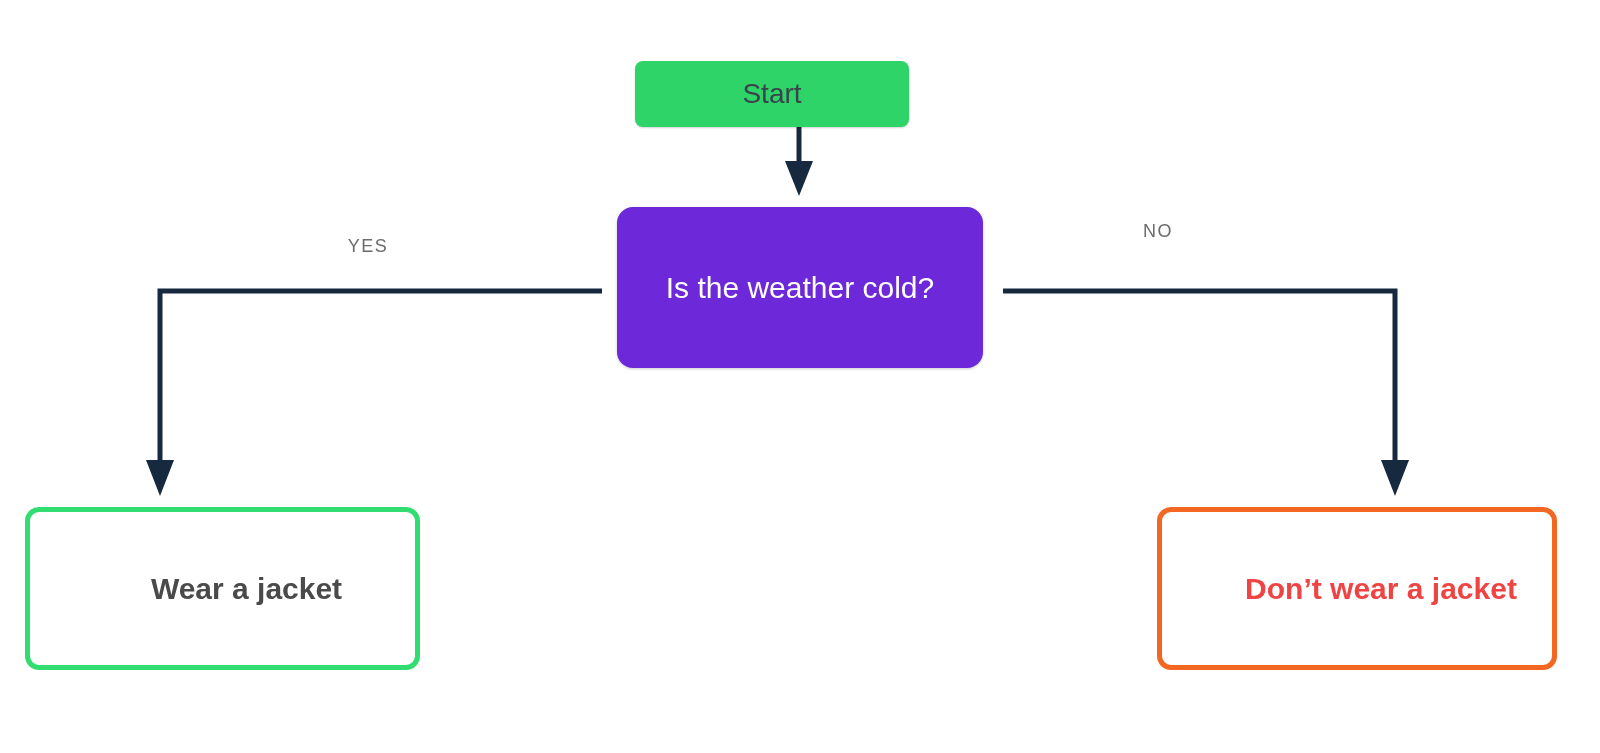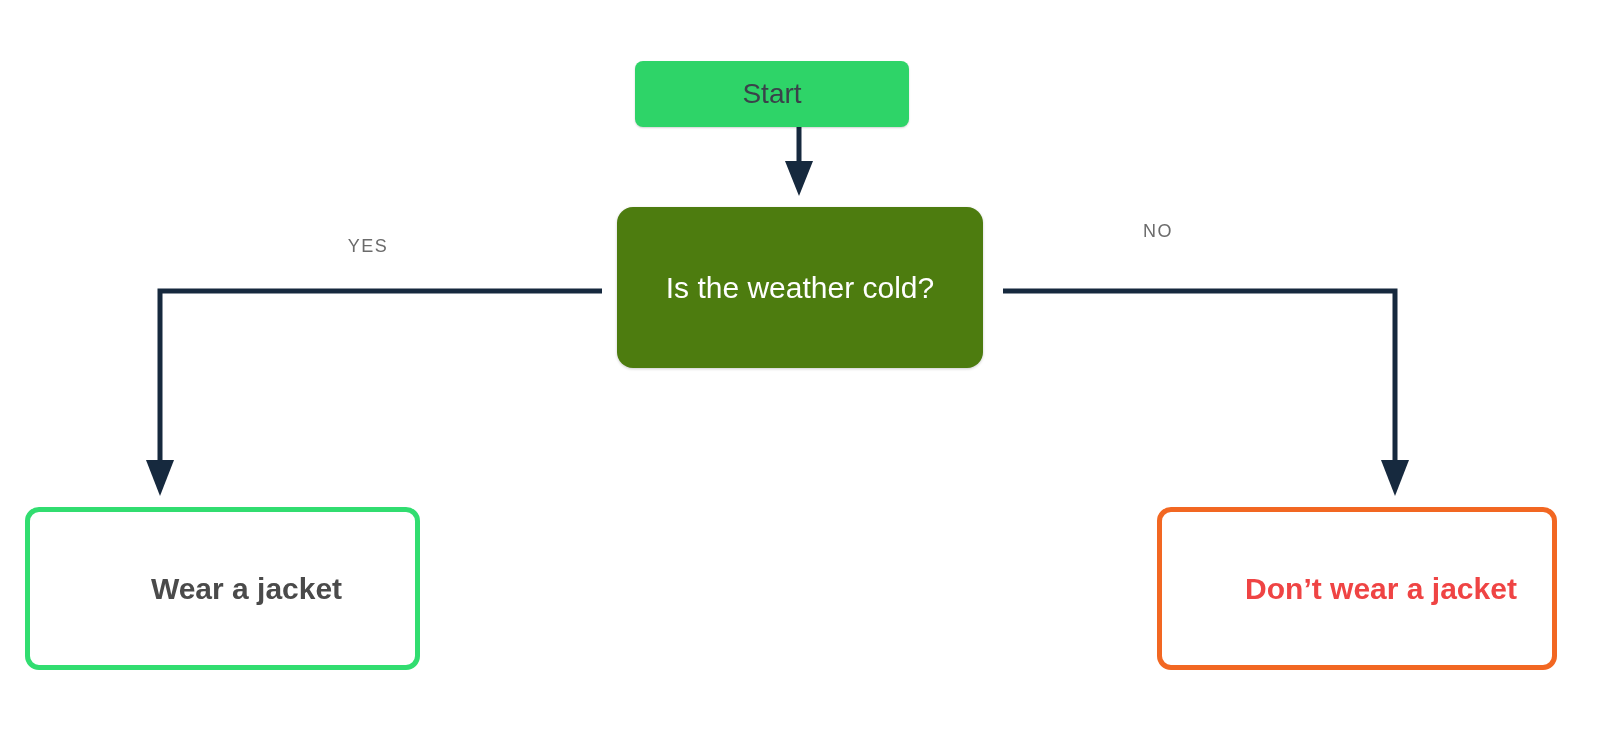--- a/index.html
+++ b/index.html
@@ -116,21 +116,21 @@
     <g>
       <path class="connector-path" d="M 1003 291 L 1395 291 L 1395 462" style="stroke: rgb(22, 41, 62);"></path>
       <polygon points="1381,460 1409,460 1395,496" style="fill: rgb(22, 41, 62);"></polygon>
     </g>
   </svg>
 
   <div class="node node-start" style="background: rgb(46, 212, 104); color: rgb(58, 66, 74);">
     <span>Start</span>
   </div>
 
-  <div class="node node-decision" style="background: #4d7c0f; color: rgb(255, 255, 255);">
+  <div class="node node-decision" style="background: #6d28d9; color: rgb(255, 255, 255);">
     <span>Is the weather cold?</span>
   </div>
 
   <div class="node node-result node-result-yes" style="border-color: rgb(49, 221, 112); color: rgb(74, 74, 74);">
     <span>Wear a jacket</span>
   </div>
 
   <div class="node node-result node-result-no" style="border-color: rgb(242, 103, 34); color: #ef4444;">
     <span>Don’t wear a jacket</span>
   </div>

